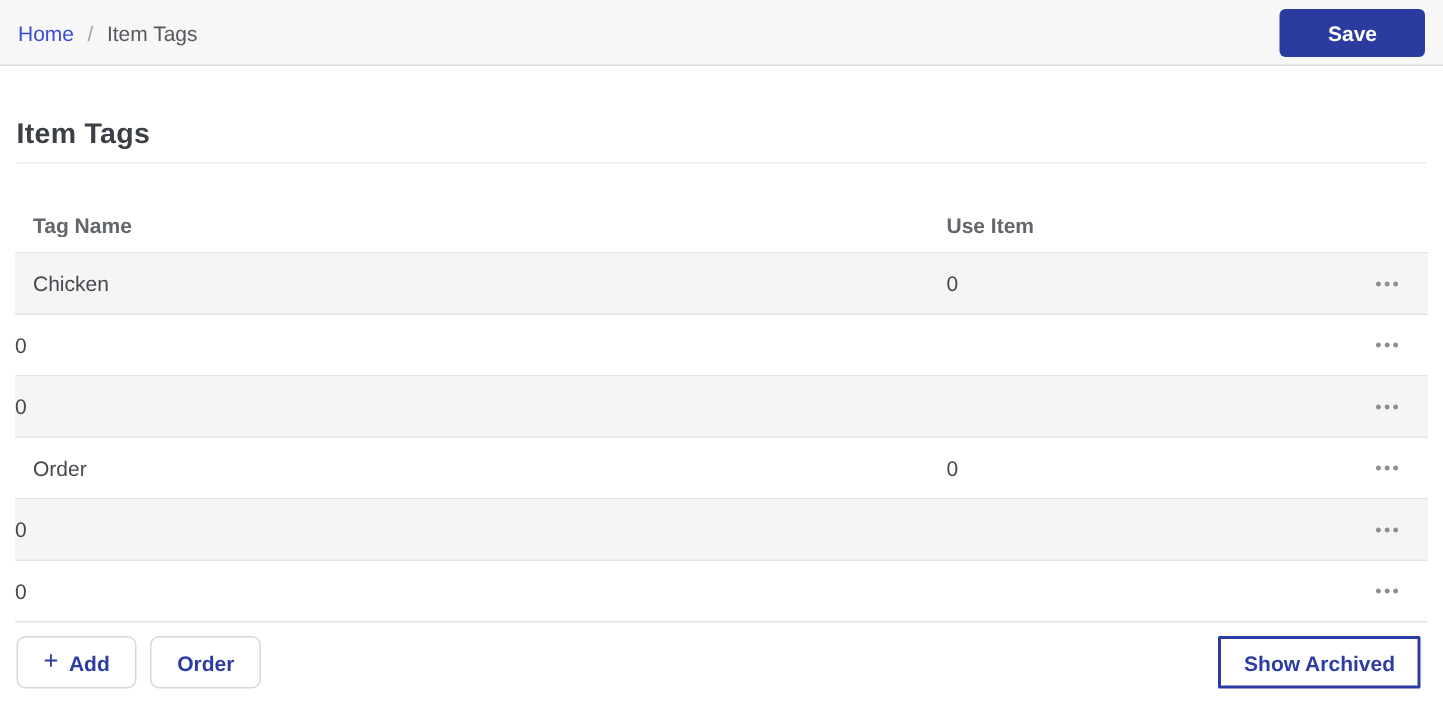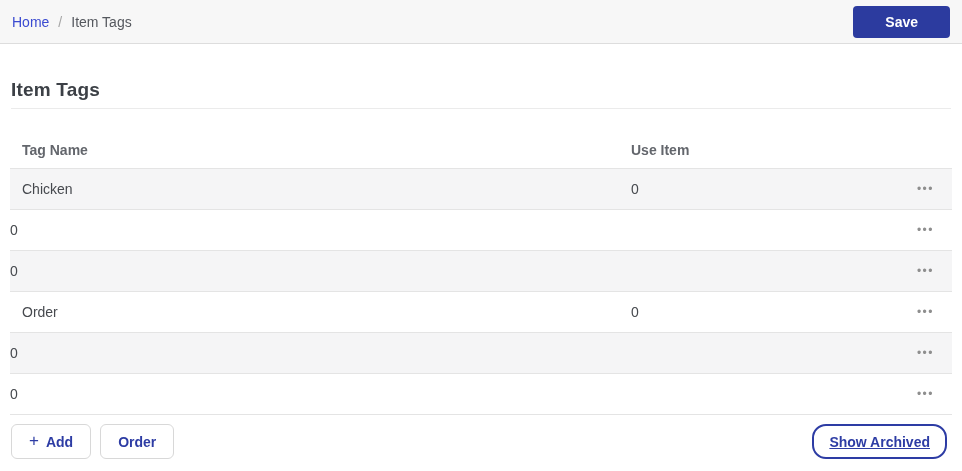--- a/index.html
+++ b/index.html
@@ -139,29 +139,28 @@
   .btn-outline .plus-glyph {
     font-size: 17px;
     font-weight: 400;
     line-height: 1;
     position: relative;
     top: -1px;
   }
   .btn-archived {
     background: #ffffff;
     border: 2px solid var(--accent-blue);
-    border-radius: 14px;
+    border-radius: 1px;
     color: var(--accent-blue);
     font-family: inherit;
     font-size: 14px;
     font-weight: 700;
     padding: 8px 15px;
     cursor: pointer;
     height: 35px;
-    text-decoration: underline;
   }
 </style>
 </head>
 <body>
 
 <div class="topbar">
   <div class="breadcrumb">
     <a class="crumb-link">Home</a>
     <span class="crumb-sep">/</span>
     <span class="crumb-current">Item Tags</span>

